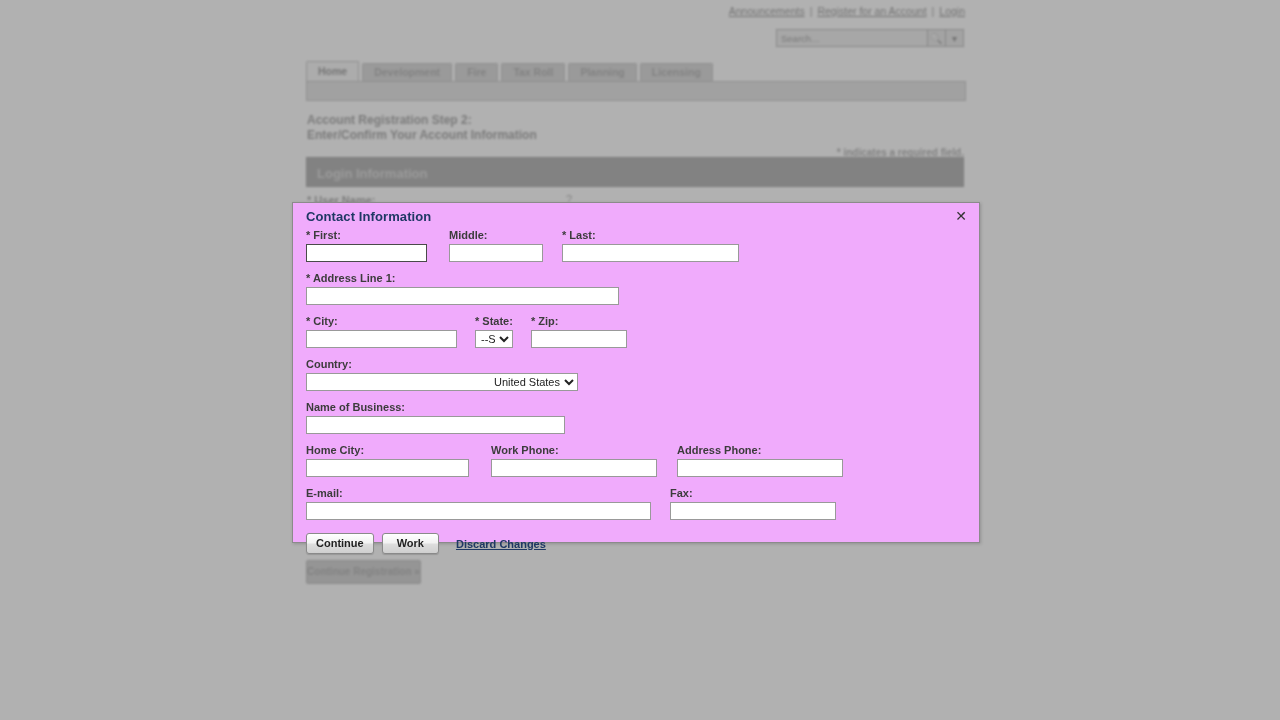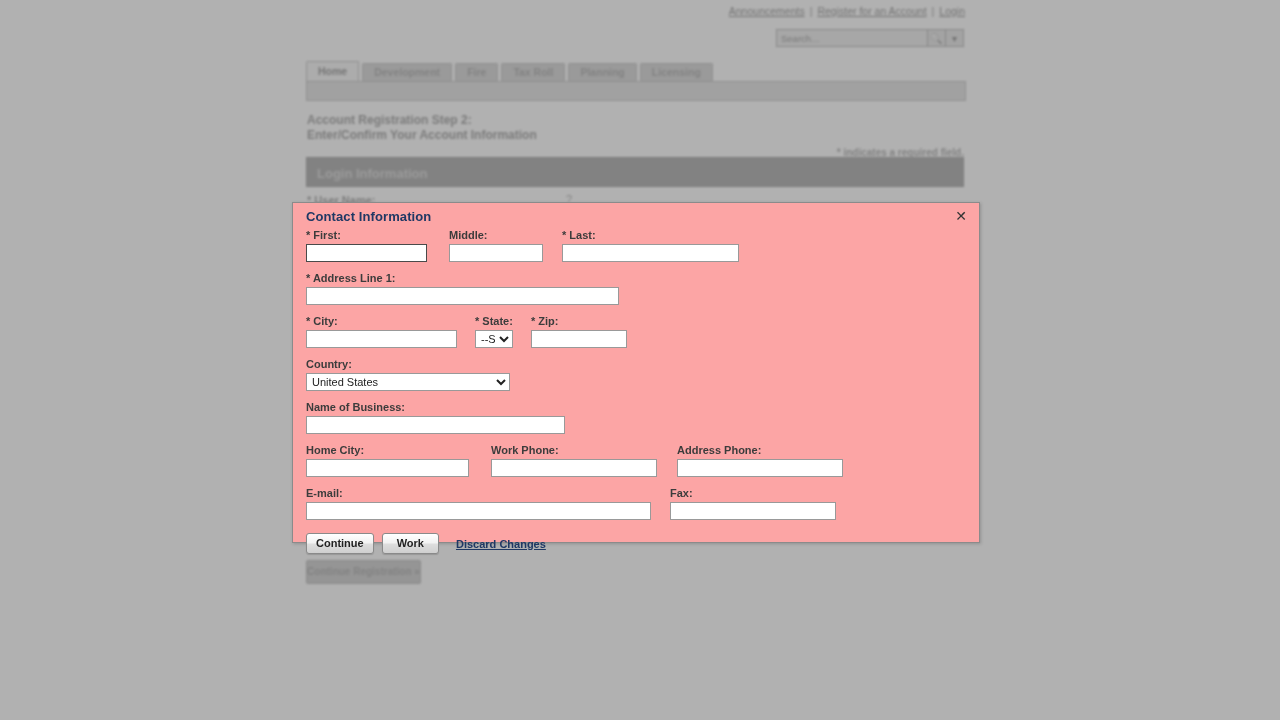--- a/index.html
+++ b/index.html
@@ -181,21 +181,21 @@
     white-space: nowrap;
   }
 
   
   #modal {
     position: absolute;
     left: 292px;
     top: 202px;
     width: 688px;
     height: 341px;
-    background: #fca5a5;
+    background: #f0abfc;
     border: 1px solid #8b8b8b;
     box-sizing: border-box;
     box-shadow: 1px 1px 3px rgba(0,0,0,0.18);
     z-index: 50;
   }
 
   .modal-header {
     position: relative;
     height: 25px;
     padding: 6px 0 0 13px;
@@ -272,21 +272,21 @@
     border-radius: 0;
   }
 
   .w-first   { width: 113px; }
   .w-middle  { width: 86px; }
   .w-last    { width: 169px; }
   .w-addr    { width: 305px; }
   .w-city    { width: 143px; }
   .w-state   { width: 38px; }
   .w-zip     { width: 88px; }
-  .w-country { width: 204px; }
+  .w-country { width: 272px; text-align: right; }
   .w-business{ width: 251px; }
   .w-phone   { width: 155px; }
   .w-phone2  { width: 158px; }
   .w-email   { width: 337px; }
   .w-fax     { width: 158px; }
 
   .gap-first  { margin-right: 22px; }
   .gap-middle { margin-right: 19px; }
   .gap-city   { margin-right: 18px; }
   .gap-state  { margin-right: 18px; }

